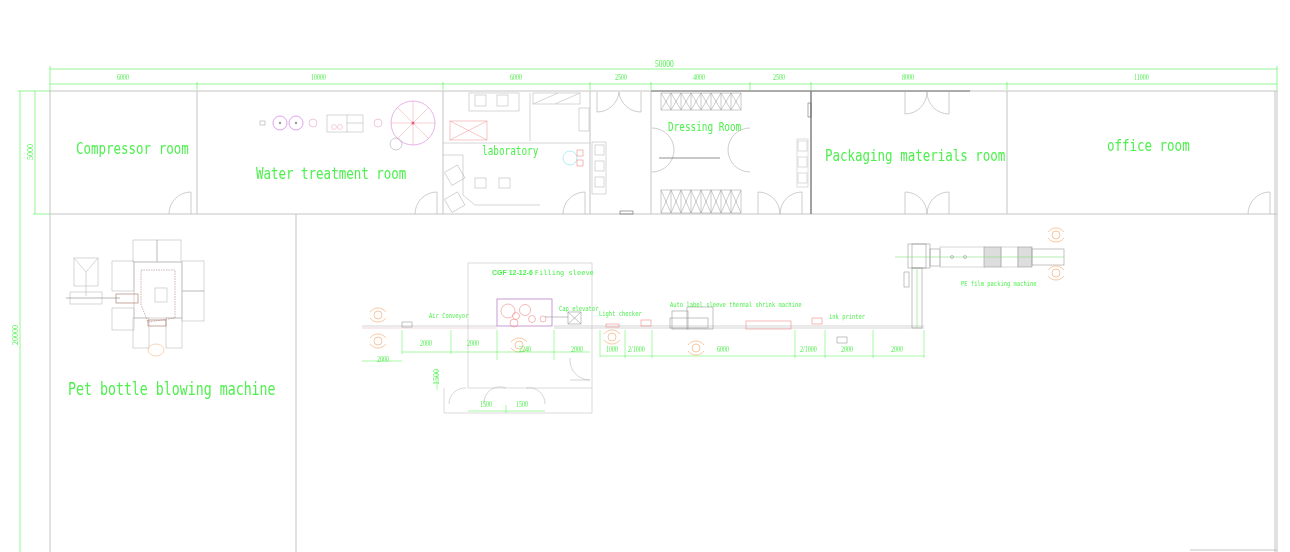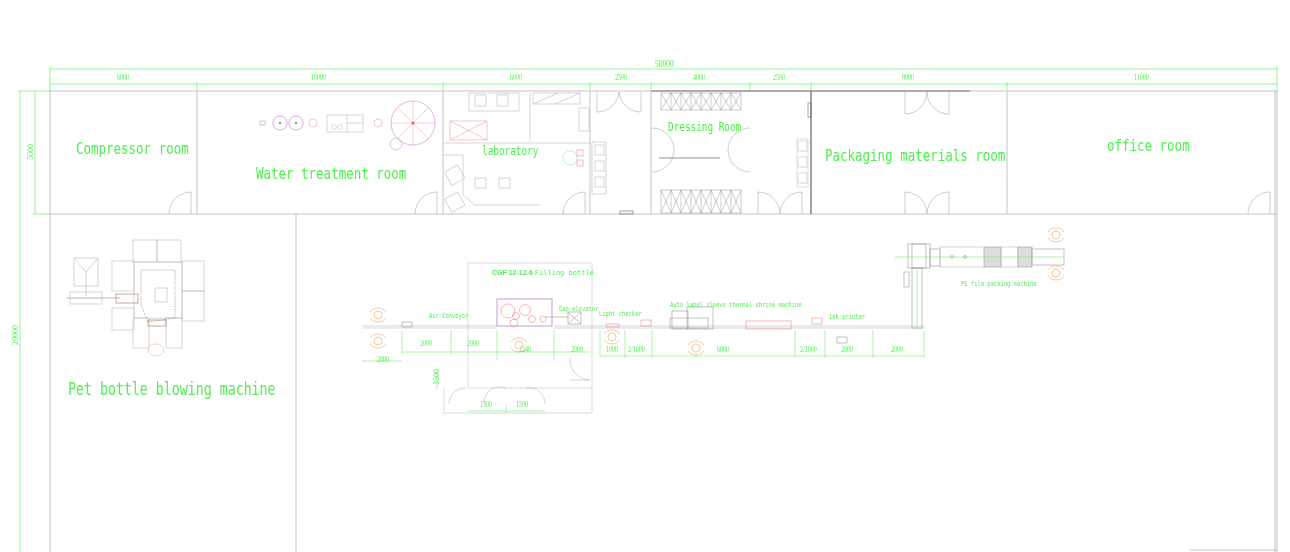--- a/index.html
+++ b/index.html
@@ -303,21 +303,21 @@
 <div class="lbl room-lbl" style="left:76px;top:139px;">Compressor   room</div>
 <div class="lbl room-lbl" style="left:256px;top:164px;">Water treatment   room</div>
 <div class="lbl mid-lbl" style="left:482px;top:144px;">laboratory</div>
 <div class="lbl mid-lbl" style="left:668px;top:120px;">Dressing Room</div>
 <div class="lbl room-lbl" style="left:825px;top:146px;">Packaging materials room</div>
 <div class="lbl room-lbl" style="left:1107px;top:136px;">office room</div>
 
 <div class="lbl big-lbl" style="left:68px;top:379px;">Pet bottle blowing machine</div>
 
 <div class="lbl sm-lbl" style="left:429px;top:312px;">Air Conveyor</div>
-<div class="machine-title" style="left:492px;top:269px;"><b>CGF 12-12-6</b> <span class="lbl sm-lbl" style="position:relative;">Filling bottle</span></div>
+<div class="machine-title" style="left:492px;top:269px;"><b>CGF 12-12-6</b> <span class="lbl sm-lbl" style="position:relative;">Filling sleeve</span></div>
 <div class="lbl sm-lbl" style="left:559px;top:305px;">Cap elevator</div>
 <div class="lbl sm-lbl" style="left:599px;top:310px;">Light checker</div>
 <div class="lbl sm-lbl" style="left:670px;top:301px;">Auto label sleeve thermal shrink machine</div>
 <div class="lbl sm-lbl" style="left:829px;top:313px;">ink printer</div>
 <div class="lbl sm-lbl" style="left:961px;top:280px;">PE film packing machine</div>
 
 <div class="dim" style="left:420px;top:339px;">2000</div>
 <div class="dim" style="left:377px;top:355px;">2000</div>
 <div class="dim" style="left:467px;top:339px;">2000</div>
 <div class="dim" style="left:519px;top:345px;">2240</div>

